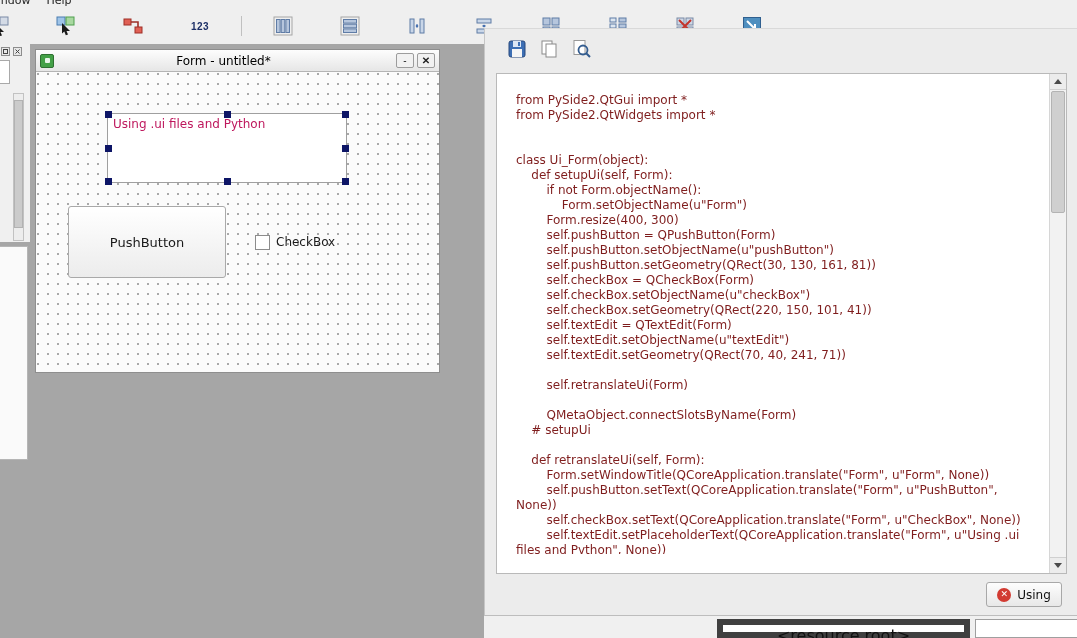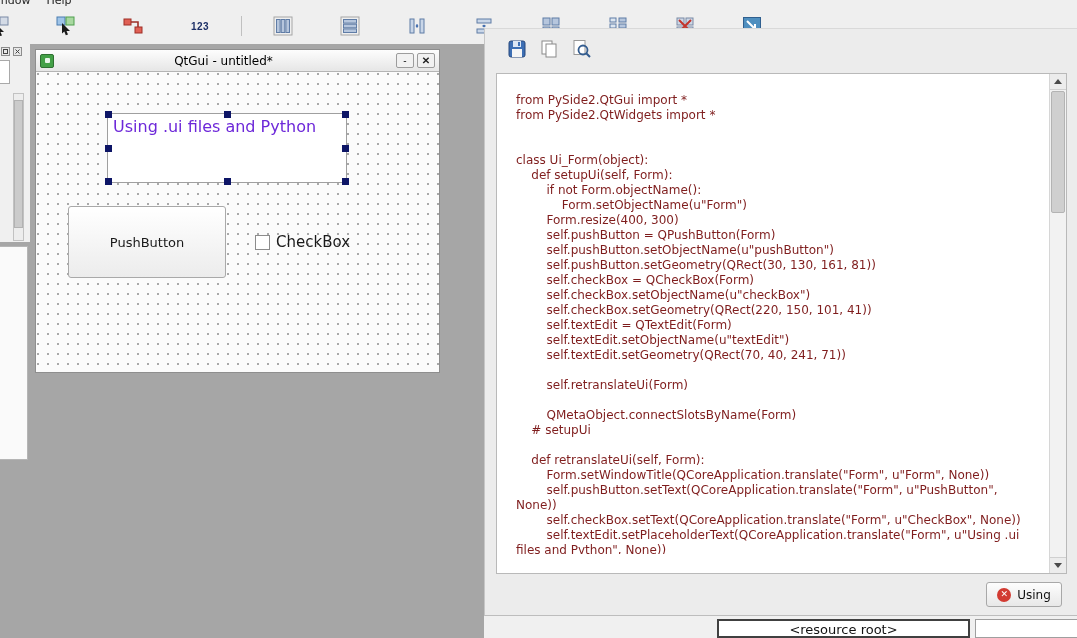--- a/index.html
+++ b/index.html
@@ -38,30 +38,30 @@
   .fw-icon i{display:block;width:5px;height:5px;background:#e8f5e9;border-radius:1px;}
   .fw-title{flex:1;text-align:center;font-size:12px;color:#000;}
   .fw-btn{width:18px;height:15px;margin-left:3px;border:1px solid #9c9c9c;border-radius:2px;background:#f1f1f1;
           font-size:10px;line-height:13px;text-align:center;padding:0;color:#222;}
   .fw-btn.close{font-weight:bold;}
   .fw-canvas{position:relative;height:300px;background-color:#fbfbfb;
              background-image:radial-gradient(circle,#a9a9a9 0.8px,transparent 1.3px);
              background-size:10px 10px;background-position:7px 7px;}
 
   .w-textedit{position:absolute;left:71px;top:41px;width:240px;height:70px;background:#fff;border:1px solid #9f9f9f;box-sizing:border-box;}
-  .placeholder{position:absolute;left:5px;top:3px;font-size:16px;color:#6d28d9;}
+  .placeholder{position:absolute;left:5px;top:3px;font-size:12px;color:#be185d;}
   .h{position:absolute;width:7px;height:7px;background:#0d1566;z-index:3;}
   .h.tl{left:-3px;top:-3px}.h.tm{left:calc(50% - 3px);top:-3px}.h.tr{right:-3px;top:-3px}
   .h.ml{left:-3px;top:calc(50% - 3px)}.h.mr{right:-3px;top:calc(50% - 3px)}
   .h.bl{left:-3px;bottom:-3px}.h.bm{left:calc(50% - 3px);bottom:-3px}.h.br{right:-3px;bottom:-3px}
 
   .w-pushbutton{position:absolute;left:32px;top:134px;width:158px;height:72px;border:1px solid #a9a9a9;border-radius:3px;
                 background:linear-gradient(#ffffff,#ececec);display:flex;align-items:center;justify-content:center;
                 font-size:13px;color:#1a1a1a;box-sizing:border-box;}
-  .w-checkbox{position:absolute;left:219px;top:161px;height:18px;display:flex;align-items:center;gap:6px;font-size:15px;color:#1a1a1a;}
+  .w-checkbox{position:absolute;left:219px;top:161px;height:18px;display:flex;align-items:center;gap:6px;font-size:12px;color:#1a1a1a;}
   .cb-box{width:13px;height:13px;background:#fff;border:1px solid #8c8c8c;display:inline-block;}
 
   
   .preview-dialog{position:absolute;left:484px;top:28px;width:593px;height:588px;background:#ececec;
                   border-top:1px solid #d9d9d9;border-left:1px solid #c6c6c6;border-bottom:1px solid #bdbdbd;box-sizing:border-box;}
   .pd-toolbar{position:absolute;left:20px;top:8px;display:flex;gap:8px;}
   .pd-btn{width:24px;height:24px;border:none;background:transparent;padding:0;display:flex;align-items:center;justify-content:center;}
 
   .code-area{position:absolute;left:11px;top:44px;width:571px;height:501px;background:#fff;border:1px solid #b9b9b9;box-sizing:border-box;}
   .code{position:absolute;left:4px;top:4px;right:18px;bottom:4px;margin:15px;overflow:hidden;
@@ -76,22 +76,22 @@
   .vthumb{position:absolute;left:1px;right:1px;top:17px;height:120px;background:#cfcfcf;border:1px solid #b3b3b3;border-radius:2px;}
 
   .close-btn{position:absolute;right:15px;top:553px;height:25px;min-width:76px;display:flex;align-items:center;justify-content:center;
              gap:6px;background:linear-gradient(#fdfdfd,#e8e8e8);border:1px solid #a8a8a8;border-radius:3px;
              font-size:12px;color:#111;padding:0 10px;font-family:inherit;}
   .close-circle{width:14px;height:14px;border-radius:50%;background:#d23b32;color:#fff;font-size:9px;font-weight:bold;
                 display:inline-flex;align-items:center;justify-content:center;line-height:1;}
 
   
   .bottom-strip{position:absolute;left:484px;top:616px;width:593px;height:22px;background:#f0f0f0;}
-  .resource-box{position:absolute;left:233px;top:3px;width:253px;height:19px;background:#fff;border:2px solid #404040;
-                font-size:13px;text-align:center;box-sizing:border-box;padding-top:1px;color:#111;}
+  .resource-box{position:absolute;left:233px;top:3px;width:253px;height:19px;background:#fff;border:6px solid #404040;
+                font-size:16px;text-align:center;box-sizing:border-box;padding-top:1px;color:#111;}
   .resource-box2{position:absolute;left:491px;top:3px;width:102px;height:19px;background:#fff;border:1px solid #9f9f9f;border-right:none;box-sizing:border-box;}
 </style>
 </head>
 <body>
 
 <div class="app">
 
   <div class="menubar">
     <div class="menurow">
       <span>Window</span>
@@ -210,21 +210,21 @@
       <div class="lthumb"></div>
     </div>
   </div>
   <div class="left-white"></div>
 
   <div class="form-window">
     <div class="fw-titlebar">
       <span class="fw-icon">
           <i></i>
         </span>
-      <span class="fw-title">QtGui - untitled*</span>
+      <span class="fw-title">Form - untitled*</span>
       <button class="fw-btn">-</button>
       <button class="fw-btn close">✕</button>
     </div>
     <div class="fw-canvas">
       <div class="w-textedit">
         <span class="placeholder">Using .ui files and Python</span>
         <span class="h tl"></span>
         <span class="h tm"></span>
         <span class="h tr"></span>
         <span class="h ml"></span>

